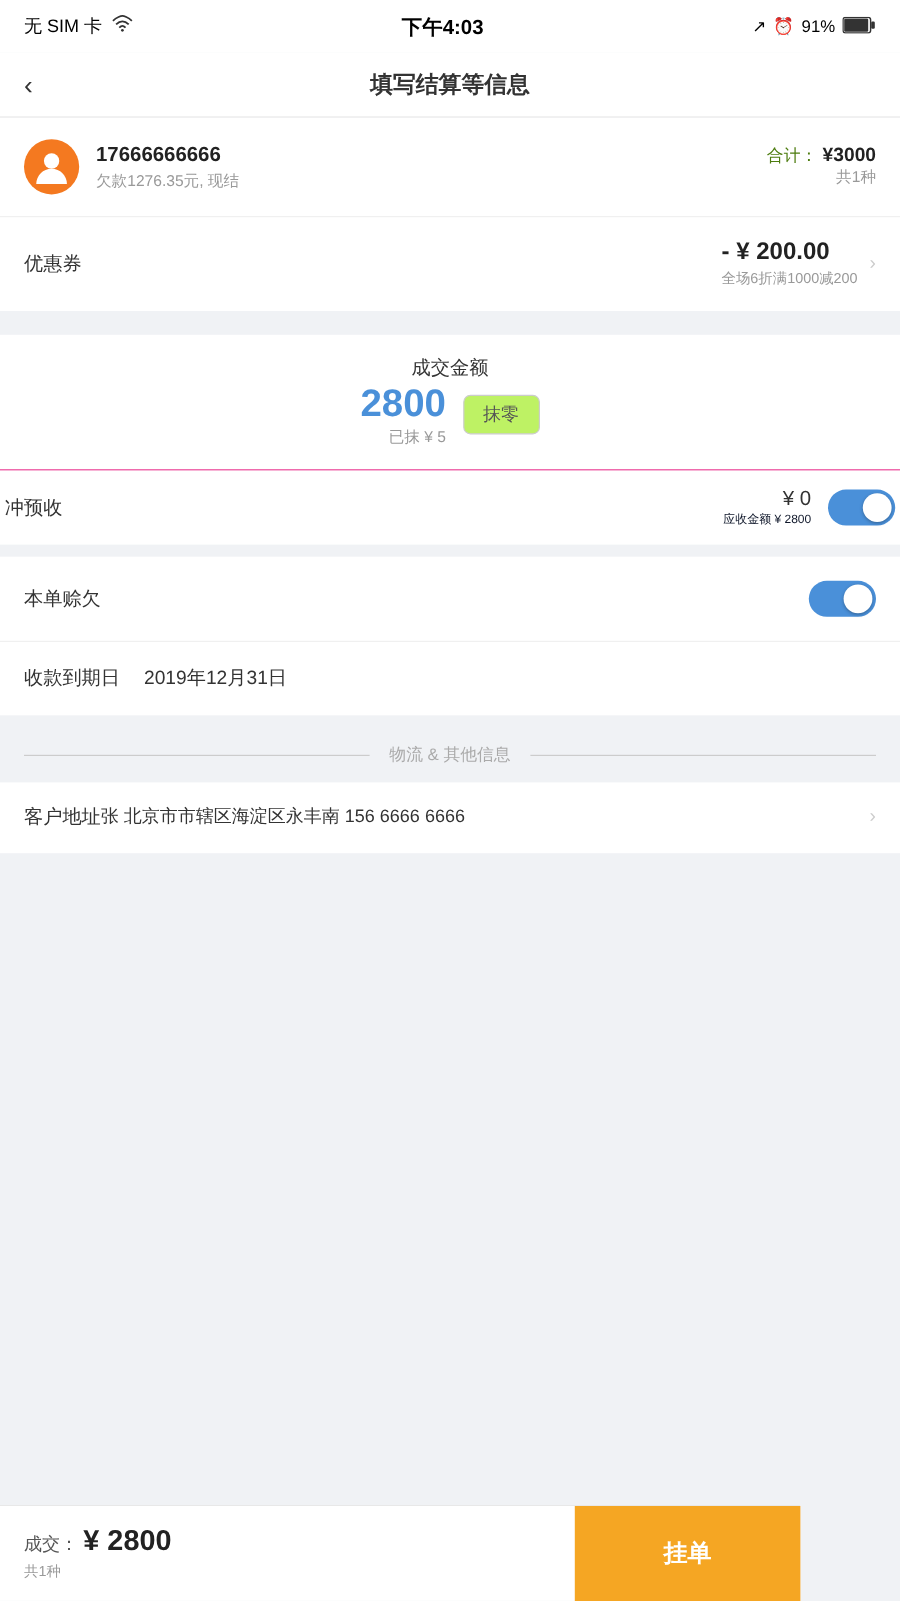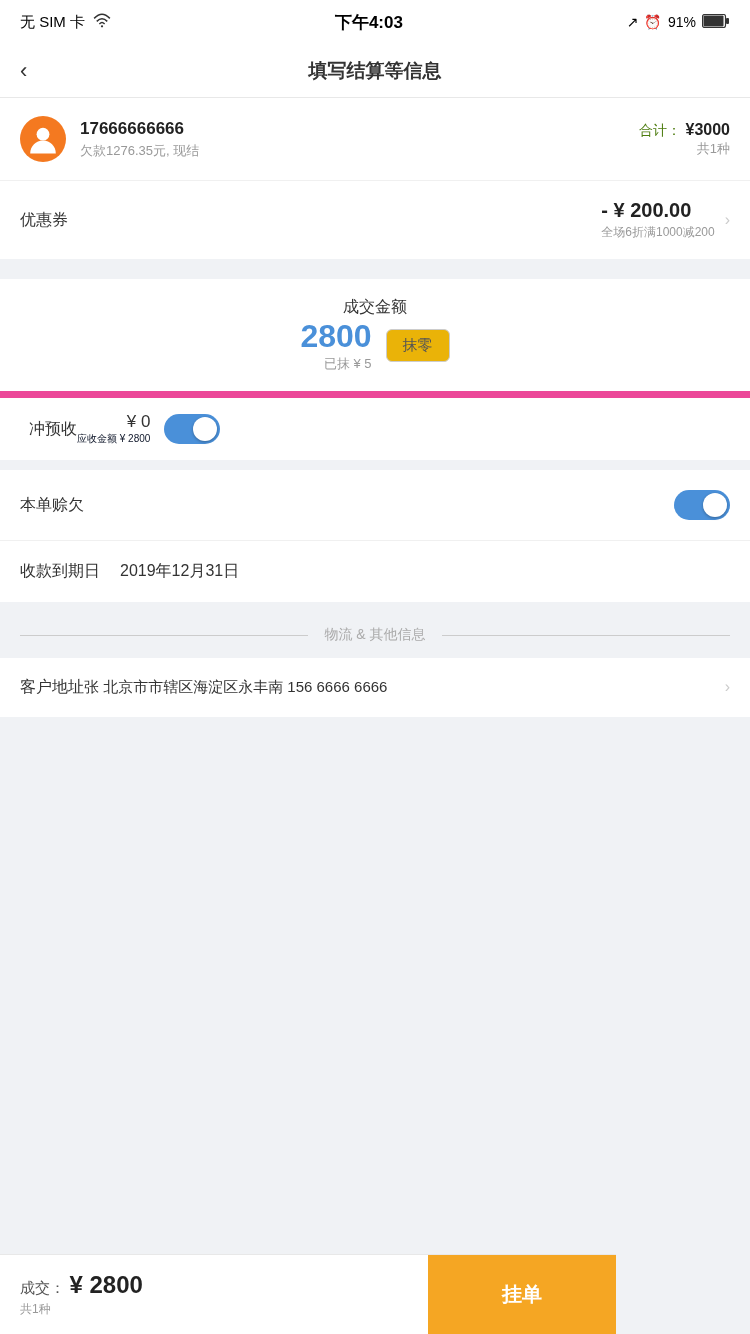--- a/index.html
+++ b/index.html
@@ -109,32 +109,32 @@
     }
     .amount-label { font-size: 16px; color: #333; }
     .amount-right { display: flex; align-items: center; gap: 14px; }
     .amount-value { font-size: 32px; font-weight: 600; color: #4a90d9; }
     .round-btn {
       border: 1px solid #ccc;
       border-radius: 6px;
       padding: 6px 16px;
       font-size: 15px;
       color: #555;
-      background: #eab308;
+      background: #bef264;
       cursor: pointer;
     }
     .amount-sub { font-size: 13px; color: #999; text-align: right; }
 
     
     .precollect-row {
       display: flex;
       align-items: center;
-      justify-content: flex-start;
-      padding: 14px 29px;
-      border-top: 7px solid #ec4899;
+      justify-content: space-between;
+      padding: 14px 4px;
+      border-top: 1px solid #ec4899;
     }
     .precollect-label { font-size: 16px; color: #333; }
     .precollect-right { display: flex; align-items: center; gap: 14px; }
     .precollect-val { text-align: right; }
     .precollect-amount { font-size: 17px; color: #333; font-weight: 500; }
     .precollect-sub { font-size: 10px; color: #0f172a; }
 
     
     .toggle {
       width: 56px; height: 30px;
@@ -200,21 +200,21 @@
     .address-label { font-size: 16px; color: #333; flex-shrink: 0; }
     .address-value { font-size: 15px; color: #333; flex: 1; line-height: 1.5; }
 
     
     .content-spacer { height: 160px; background: #f0f2f5; }
 
     
     .bottom-bar {
       position: fixed;
       bottom: 0;
-      width: 616px;
+      width: 667px;
       height: 80px;
       background: #fff;
       display: flex;
       align-items: center;
       border-top: 1px solid #e8e8e8;
     }
     .bottom-info {
       flex: 1;
       padding: 0 20px;
     }

